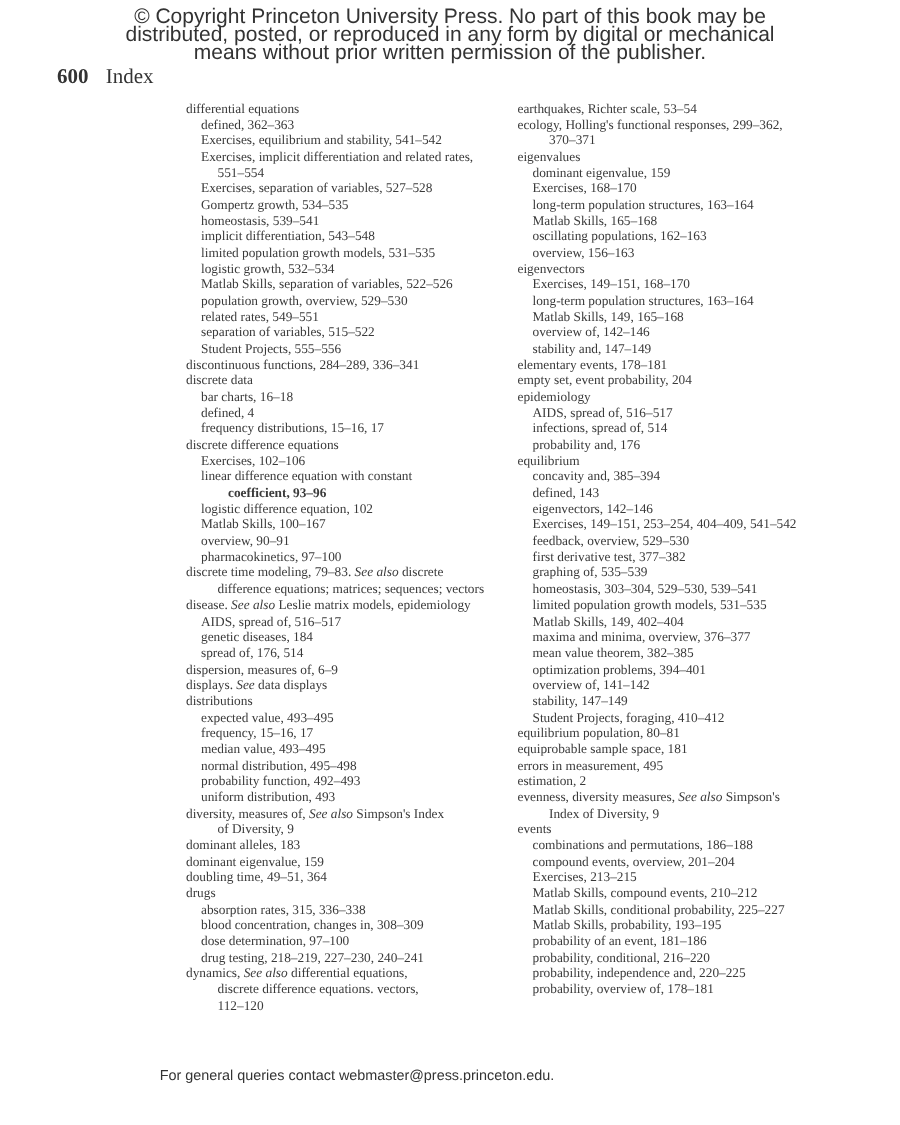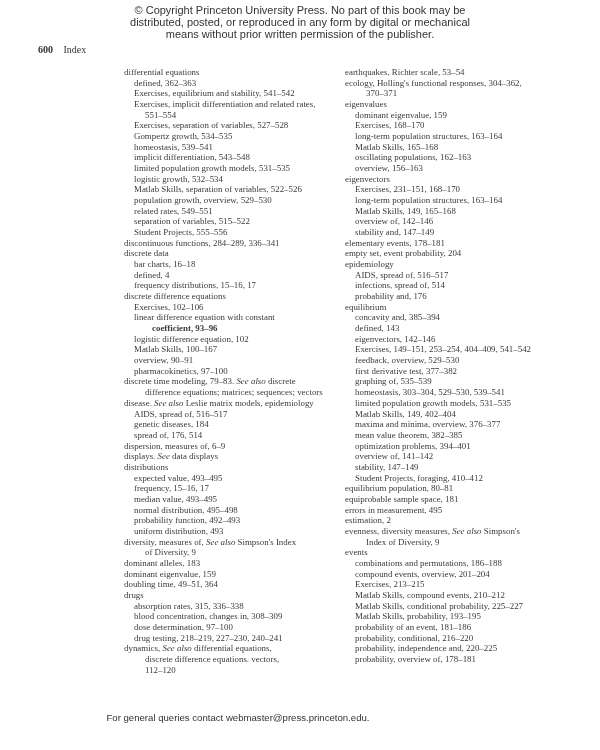--- a/index.html
+++ b/index.html
@@ -1,23 +1,23 @@
 <!DOCTYPE html>
 <html><head>
 <meta charset="utf-8">
 <style>
   html, body { margin: 0; padding: 0; background: #ffffff; }
   body { width: 600px; height: 750px; position: relative; overflow: hidden; color: #2a2a2a; }
   .copyright {
     position: absolute; top: 4px; left: 0; width: 600px; text-align: center;
-    font-family: "Liberation Sans", sans-serif; font-size: 11px; line-height: 12.2px; color: #333;
+    font-family: "Liberation Sans", sans-serif; font-size: 14px; line-height: 12.2px; color: #333;
   }
   .page-header {
     position: absolute; top: 44px; left: 38px;
-    font-family: "Liberation Serif", serif; font-size: 10px; color: #333;
+    font-family: "Liberation Serif", serif; font-size: 14px; color: #333;
   }
   .page-header .num { font-weight: bold; margin-right: 8px; }
   .col {
     position: absolute; top: 67px; width: 215px;
     font-family: "Liberation Serif", serif; font-size: 8.9px; line-height: 10.68px; color: #3a3a3a;
   }
   .col.left { left: 124px; }
   .col.right { left: 345px; width: 220px; }
   .line { white-space: nowrap; height: 10.68px; }
   .l0 { padding-left: 0; font-family: Liberation Serif, serif; }
@@ -97,31 +97,31 @@
     <div class="line l1">absorption rates, 315, 336–338</div>
     <div class="line l1">blood concentration, changes in, 308–309</div>
     <div class="line l1">dose determination, 97–100</div>
     <div class="line l1">drug testing, 218–219, 227–230, 240–241</div>
     <div class="line l0">dynamics, <i>See also</i> differential equations,</div>
     <div class="line l2">discrete difference equations. vectors,</div>
     <div class="line l2">112–120</div>
   </div>
 <div class="col right" id="col-right">
     <div class="line l0">earthquakes, Richter scale, 53–54</div>
-    <div class="line l0">ecology, Holling's functional responses, 304–362,</div>
+    <div class="line l0">ecology, Holling's functional responses, 299–362,</div>
     <div class="line l2">370–371</div>
     <div class="line l0">eigenvalues</div>
     <div class="line l1">dominant eigenvalue, 159</div>
     <div class="line l1">Exercises, 168–170</div>
     <div class="line l1">long-term population structures, 163–164</div>
     <div class="line l1">Matlab Skills, 165–168</div>
     <div class="line l1">oscillating populations, 162–163</div>
     <div class="line l1">overview, 156–163</div>
     <div class="line l0">eigenvectors</div>
-    <div class="line l1">Exercises, 231–151, 168–170</div>
+    <div class="line l1">Exercises, 149–151, 168–170</div>
     <div class="line l1">long-term population structures, 163–164</div>
     <div class="line l1">Matlab Skills, 149, 165–168</div>
     <div class="line l1">overview of, 142–146</div>
     <div class="line l1">stability and, 147–149</div>
     <div class="line l0">elementary events, 178–181</div>
     <div class="line l0">empty set, event probability, 204</div>
     <div class="line l0">epidemiology</div>
     <div class="line l1">AIDS, spread of, 516–517</div>
     <div class="line l1">infections, spread of, 514</div>
     <div class="line l1">probability and, 176</div>

